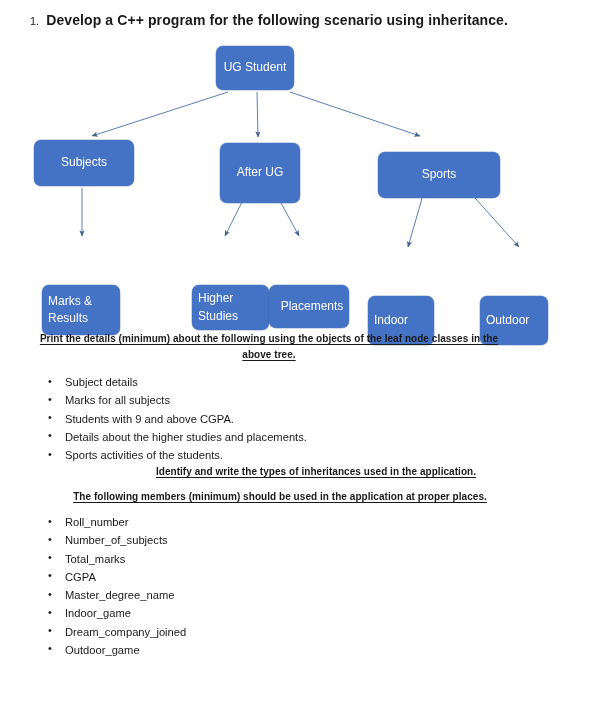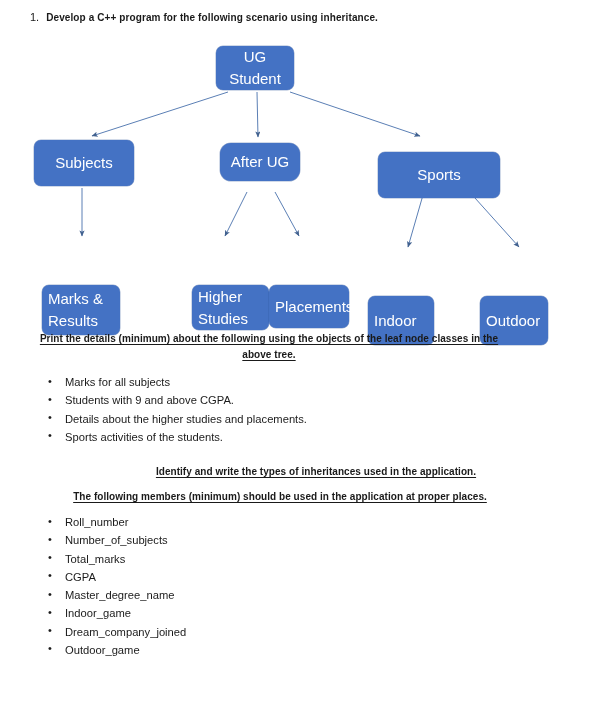--- a/index.html
+++ b/index.html
@@ -27,21 +27,21 @@
     display: flex;
     align-items: baseline;
   }
   .q-num {
     font-size: 11px;
     font-weight: 400;
     margin-right: 7px;
   }
   .q-text {
     font-weight: bold;
-    font-size: 10px;
+    font-size: 14px;
     letter-spacing: 0.1px;
   }
 
   
   .diagram {
     position: absolute;
     left: 0;
     top: 36px;
     width: 590px;
     height: 286px;
@@ -51,21 +51,21 @@
     left: 0;
     top: 0;
     width: 590px;
     height: 286px;
   }
   .node {
     position: absolute;
     background: #4472C4;
     border-radius: 7px;
     color: #ffffff;
-    font-size: 15px;
+    font-size: 12px;
     line-height: 1.45;
     display: flex;
     align-items: center;
     box-sizing: border-box;
     box-shadow: 0 0 0 0.5px rgba(47,84,150,0.45);
   }
   .node.center { justify-content: center; text-align: center; }
   .node.leftal { justify-content: flex-start; padding-left: 6px; text-align: left; margin-top: 45px; }
 
   
@@ -139,52 +139,53 @@
   </svg>
 
   <div class="node center" style="left:216px; top:10px; width:78px; height:44px;">
     <span>UG Student</span>
   </div>
 
   <div class="node center" style="left:34px; top:104px; width:100px; height:46px;">
     <span>Subjects</span>
   </div>
 
-  <div class="node center" style="left:220px; top:107px; width:80px; height:38px;border-radius:11px;">
+  <div class="node center" style="left:220px; top:107px; width:80px; height:60px;">
     <span>After UG</span>
   </div>
 
   <div class="node center" style="left:378px; top:116px; width:122px; height:46px;">
     <span>Sports</span>
   </div>
 
   <div class="node leftal" style="left:42px; top:204px; width:78px; height:50px;">
     <span>Marks &amp; Results</span>
   </div>
 
   <div class="node leftal" style="left:192px; top:204px; width:77px; height:45px;">
     <span>Higher Studies</span>
   </div>
 
-  <div class="node leftal" style="left:269px; top:204px; width:80px; height:43px;">
+  <div class="node leftal" style="left:269px; top:204px; width:80px; height:43px;justify-content:center;">
     <span>Placements</span>
   </div>
 
   <div class="node leftal" style="left:368px; top:215px; width:66px; height:49px;">
     <span>Indoor</span>
   </div>
 
   <div class="node leftal" style="left:480px; top:215px; width:68px; height:49px;">
     <span>Outdoor</span>
   </div>
 </div>
 
 <div class="para" style="top:331px; width:478px;">Print the details (minimum) about the following using the objects of the leaf node classes in the above tree.</div>
 
 <ul class="bullets" style="top:373px;">
+  <li>Subject details</li>
   <li>Marks for all subjects</li>
   <li>Students with 9 and above CGPA.</li>
   <li>Details about the higher studies and placements.</li>
   <li>Sports activities of the students.</li>
 </ul>
 
 <div class="para" style="top:464px; width:500px;margin-left:36px;">Identify and write the types of inheritances used in the application.</div>
 
 <div class="para" style="top:489px; width:500px;">The following members (minimum) should be used in the application at proper places.</div>
 

